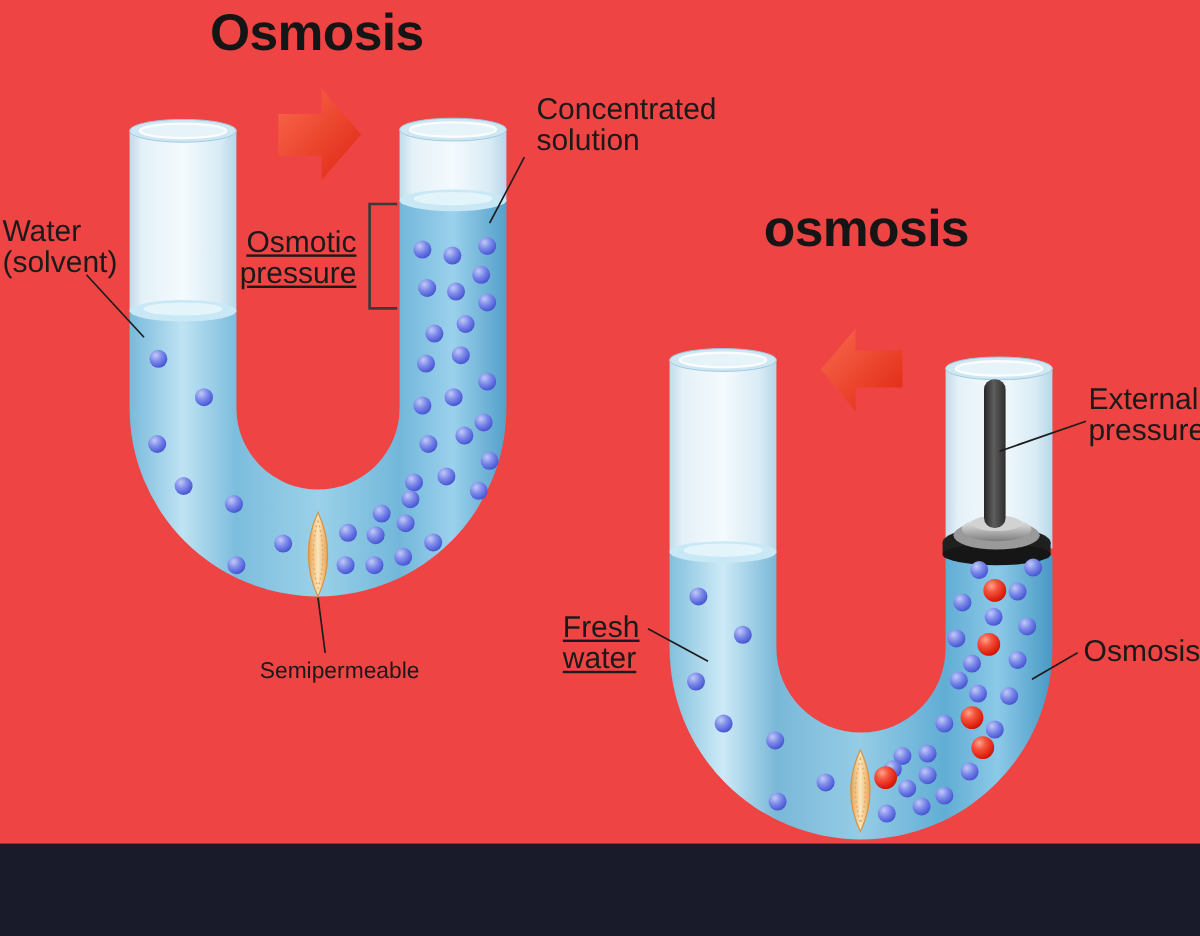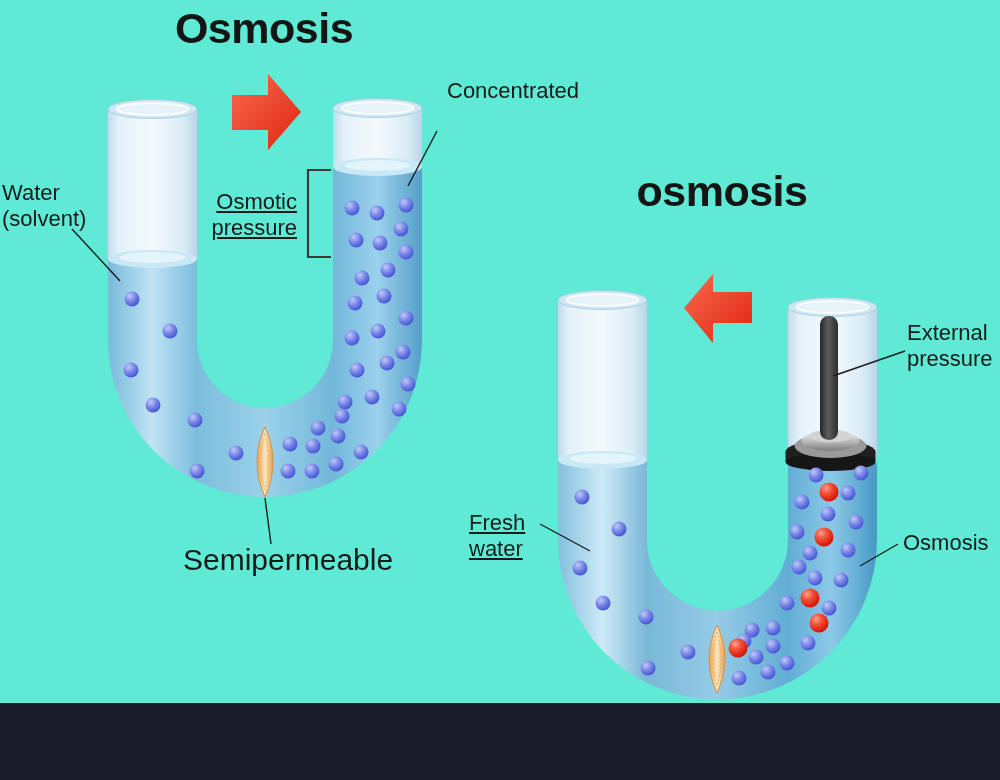--- a/index.html
+++ b/index.html
@@ -1,24 +1,24 @@
 <!DOCTYPE html>
 <html><head>
 <meta charset="utf-8">
 <style>
   html,body{margin:0;padding:0;background:#ffffff;}
-  #canvas{position:relative;width:1000px;height:780px;overflow:hidden;background:#5eead4;
+  #canvas{position:relative;width:1000px;height:780px;overflow:hidden;background:#ef4444;
           font-family:"Liberation Sans",sans-serif;}
   #diagram-svg{position:absolute;left:0;top:0;}
-  .label{position:absolute;font-size:22px;line-height:26px;color:#1a1a1a;white-space:nowrap;}
+  .label{position:absolute;font-size:25px;line-height:26px;color:#1a1a1a;white-space:nowrap;}
   .title{position:absolute;font-size:43px;line-height:54px;font-weight:900;color:#151515;
          text-align:center;letter-spacing:-0.5px;}
   .center{text-align:center;}
   .right{text-align:right;text-decoration:underline;}
-  .semiperm{font-size:30px;line-height:27px;}
+  .semiperm{font-size:19px;line-height:27px;}
   #watermark-bar{position:absolute;left:0;top:703px;width:1000px;height:77px;background:#191b2b;}
 </style>
 </head>
 <body>
 
 <div id="canvas">
 
   <svg id="diagram-svg" width="1000" height="703" viewBox="0 0 1000 703">
     <defs>
       <linearGradient id="gGlass" x1="0" y1="0" x2="1" y2="0">
@@ -234,20 +234,21 @@
     <div>osmosis</div>
   </div>
 
   <div class="label" style="left:2px;top:180px;">
     <div>Water</div>
     <div>(solvent)</div>
   </div>
 
   <div class="label" style="left:447px;top:78px;">
     <div>Concentrated</div>
+    <div>solution</div>
   </div>
 
   <div class="label right" style="left:180px;top:189px;width:117px;">
     <div>Osmotic</div>
     <div>pressure</div>
   </div>
 
   <div class="label center semiperm" style="left:183px;top:546px;width:200px;">
     <div>Semipermeable</div>
   </div>

